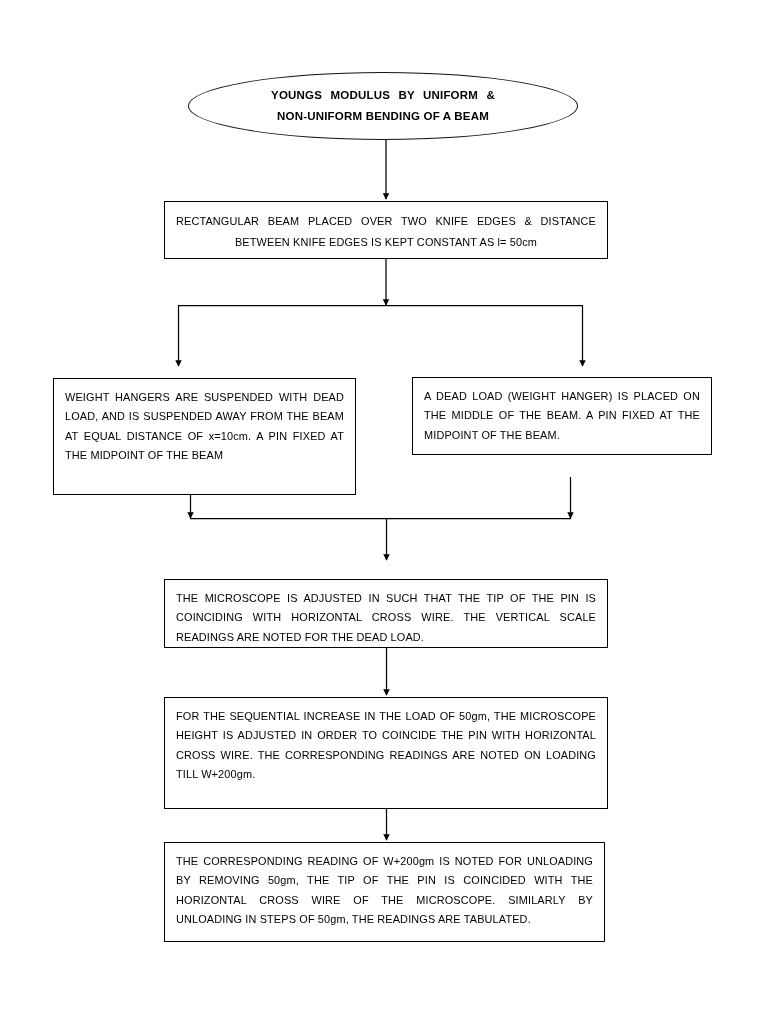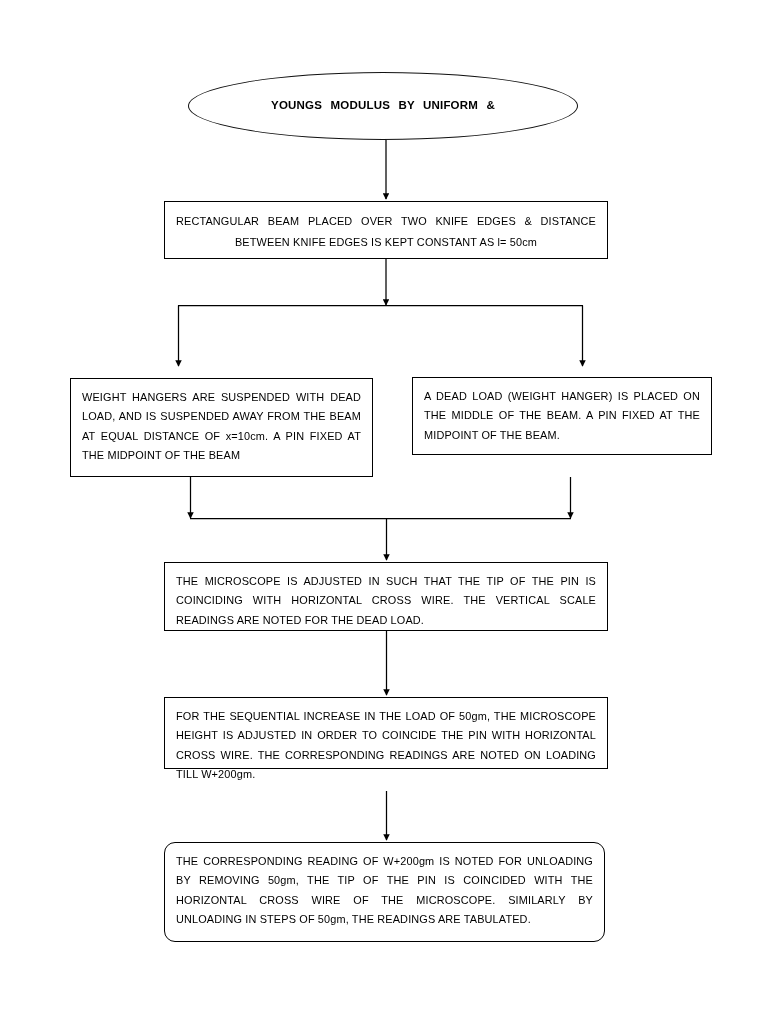--- a/index.html
+++ b/index.html
@@ -75,26 +75,26 @@
     hyphens: none;
   }
   .process .txt.center-last {
     text-align: justify;
     text-align-last: center;
   }
 
   #box-beam      { left: 164px; top: 201px; width: 444px; height: 58px; }
   #box-beam .txt { line-height: 1.95; }
 
-  #box-uniform       { left: 53px;  top: 378px; width: 303px; height: 99px; margin-left: 17px; }
+  #box-uniform       { left: 53px;  top: 378px; width: 303px; height: 117px; }
   #box-nonuniform    { left: 412px; top: 377px; width: 300px; height: 78px; }
 
-  #box-microscope { left: 164px; top: 562px; width: 444px; height: 69px; }
-  #box-loading    { left: 164px; top: 697px; width: 444px; height: 72px; }
-  #box-unloading  { left: 164px; top: 842px; width: 441px; height: 100px; border-radius: 11px; }
+  #box-microscope { left: 164px; top: 579px; width: 444px; height: 69px; }
+  #box-loading    { left: 164px; top: 697px; width: 444px; height: 112px; }
+  #box-unloading  { left: 164px; top: 842px; width: 441px; height: 100px; }
 </style>
 </head>
 <body>
 
 <div id="page">
 
   <svg id="flow-svg" viewBox="0 0 768 1024">
     <defs>
       <marker id="arrow" viewBox="0 0 10 10" refX="9" refY="5" markerWidth="5.2" markerHeight="5.2" orient="auto-start-reverse">
         <path d="M 0 0 L 10 5 L 0 10 z" fill="#000000"></path>
@@ -120,20 +120,21 @@
       <line x1="386.5" y1="518.5" x2="386.5" y2="560" marker-end="url(#arrow)"></line>
 
       <line x1="386.5" y1="631" x2="386.5" y2="695" marker-end="url(#arrow)"></line>
 
       <line x1="386.5" y1="791" x2="386.5" y2="840" marker-end="url(#arrow)"></line>
     </g>
   </svg>
 
   <div class="node terminator" id="node-terminator">
     <div class="line spread">YOUNGS  MODULUS  BY  UNIFORM  &amp;</div>
+    <div class="line">NON-UNIFORM BENDING OF A BEAM</div>
   </div>
 
   <div class="node process" id="box-beam">
     <div class="txt center-last">RECTANGULAR BEAM PLACED OVER TWO KNIFE EDGES &amp; DISTANCE BETWEEN KNIFE EDGES IS KEPT CONSTANT AS l= 50cm</div>
   </div>
 
   <div class="node process" id="box-uniform">
     <div class="txt">WEIGHT HANGERS ARE SUSPENDED WITH DEAD LOAD, AND IS SUSPENDED AWAY FROM THE BEAM AT EQUAL DISTANCE OF x=10cm. A PIN FIXED AT THE MIDPOINT OF THE BEAM</div>
   </div>
 

